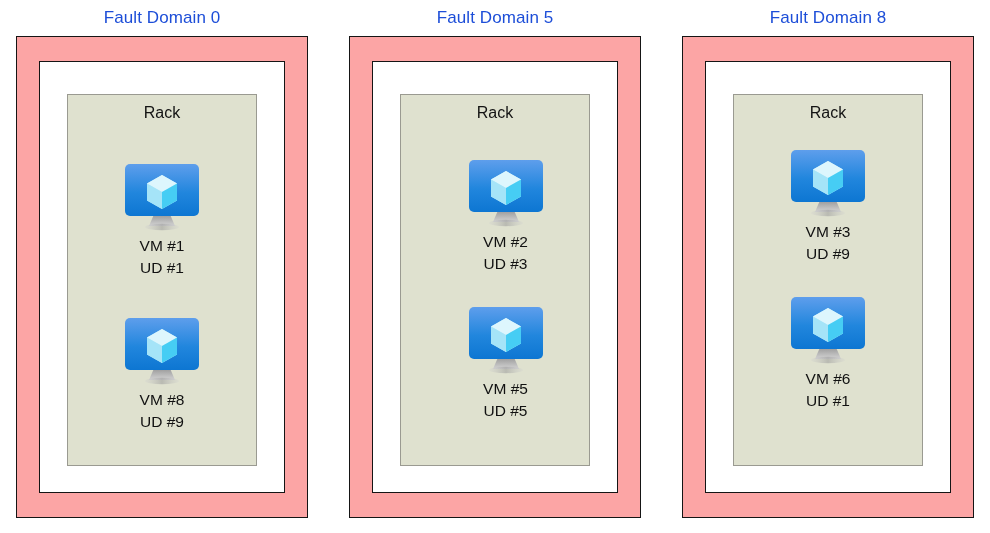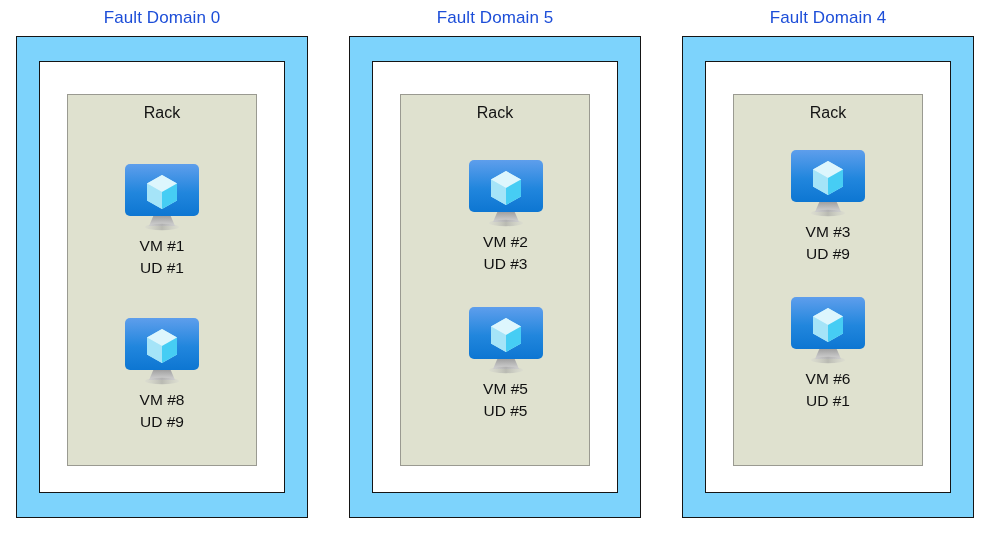--- a/index.html
+++ b/index.html
@@ -45,21 +45,21 @@
   }
 
   .fd-outer {
     position: absolute;
     top: 36px;
     left: 0;
     width: 292px;
     height: 482px;
     border: 1.6px solid #151515;
     box-sizing: border-box;
-    background: #7dd3fc;
+    background: #fca5a5;
   }
 
   .fd-inner {
     position: absolute;
     top: 24px;
     left: 22px;
     right: 22px;
     bottom: 24px;
     border: 1.6px solid #151515;
     box-sizing: border-box;
@@ -300,21 +300,21 @@
               </div>
             </div>
 
           </div>
         </div>
       </div>
     </div>
   </div>
 
   <div class="fd-column">
-    <div class="fd-title">Fault Domain 4</div>
+    <div class="fd-title">Fault Domain 8</div>
 
     <div class="fd-outer">
       <div class="fd-inner">
         <div class="rack">
           <div class="rack-label">Rack</div>
 
           <div class="vm-stack shift-c">
 
             <div class="vm-node">
               <div class="vm-icon">

